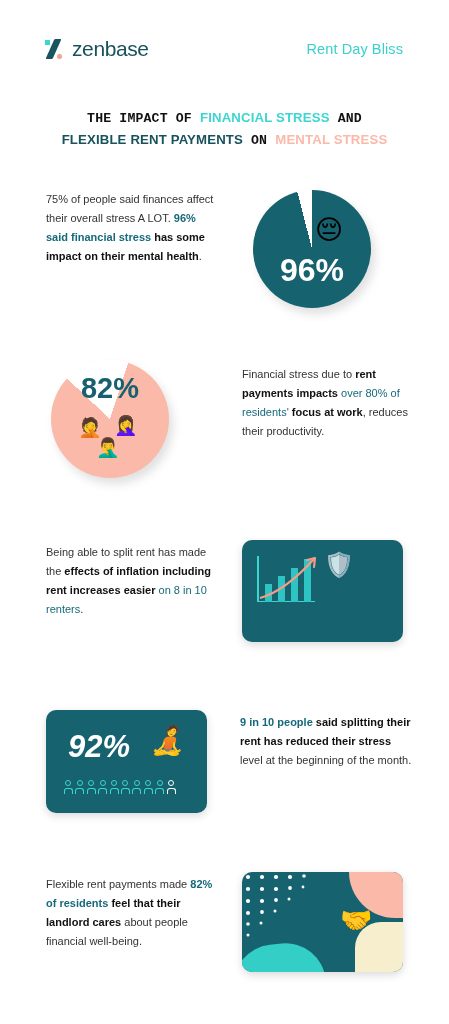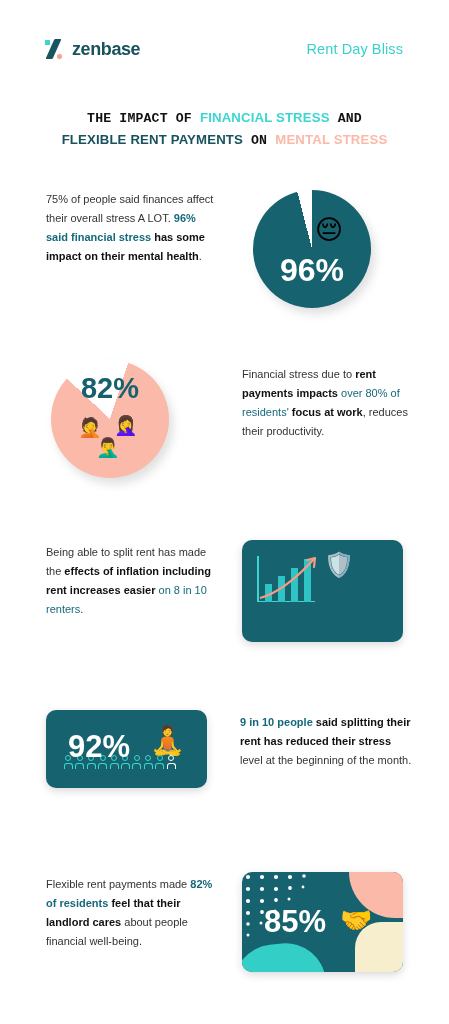--- a/index.html
+++ b/index.html
@@ -17,21 +17,21 @@
     display:flex; align-items:center;
   }
   .brand { display:flex; align-items:center; margin-left:45px; }
   .logo-mark { position:relative; width:20px; height:20px; margin-right:7px; }
   .logo-slash {
     position:absolute; left:5px; top:0px; width:7px; height:20px;
     background:#18555f; transform:skewX(-24deg); border-radius:1px;
   }
   .logo-sq { position:absolute; left:0px; top:1px; width:5px; height:5px; background:#3ad6cf; }
   .logo-dot { position:absolute; left:12px; top:15px; width:4.5px; height:4.5px; border-radius:50%; background:#f7a392; }
-  .brand-name { font-size:18px; font-weight:bold; color:#17525d; letter-spacing:-0.4px; }
+  .brand-name { font-size:21px; font-weight:normal; color:#17525d; letter-spacing:-0.4px; }
   .tagline {
     position:absolute; right:46px; top:50%; transform:translateY(-50%);
     font-size:14.5px; color:#3ad0cc; letter-spacing:0.1px;
   }
 
   
   .title {
     position:absolute; top:107px; left:24px; width:401px;
     text-align:center; font-size:13.2px; font-weight:bold;
     line-height:1.62; letter-spacing:0.15px;
@@ -163,21 +163,21 @@
         <svg width="66" height="50" style="position:absolute; left:0; top:-4px; overflow:visible;">
           <path d="M3,46 C18,42 38,28 58,6" stroke="#f39c86" stroke-width="2.2" fill="none"></path>
           <path d="M58,6 L50,8 M58,6 L57,15" stroke="#f39c86" stroke-width="2.2" fill="none" stroke-linecap="round"></path>
         </svg>
       </div>
       <span class="emo" style="position:absolute; left:82px; top:13px; font-size:24px; z-index:3;">🛡️</span>
     </div>
   </div>
 
   <div class="row" style="top:710px; height:110px;">
-    <div class="card" style="position:absolute; left:46px; top:0px; width:161px; height:78px;">
+    <div class="card" style="position:absolute; left:46px; top:0px; width:161px; height:103px;font-style:italic;">
       <div class="card-num" style="left:22px; top:19px; font-size:31px; position:absolute;">92%</div>
       <span class="emo" style="position:absolute; right:22px; top:17px; font-size:28px; z-index:3;">🧘</span>
       <div class="people" style="left:18px; bottom:19px;">
         <span class="person">
             <i class="p-head"></i>
             <i class="p-body"></i>
           </span>
         <span class="person">
             <i class="p-head"></i>
             <i class="p-body"></i>
@@ -248,18 +248,17 @@
             <circle cx="34" cy="28" r="1.9"></circle>
             <circle cx="47" cy="27" r="1.5"></circle>
           <circle cx="6" cy="41" r="2.0"></circle>
             <circle cx="20" cy="40" r="1.9"></circle>
             <circle cx="33" cy="39" r="1.5"></circle>
           <circle cx="6" cy="52" r="1.8"></circle>
             <circle cx="19" cy="51" r="1.5"></circle>
           <circle cx="6" cy="63" r="1.5"></circle>
         </g>
       </svg>
-      <div class="card-num" style="left:22px; top:32px; font-size:31px; position:absolute;">85%</div>
       <span class="emo" style="position:absolute; left:98px; top:35px; font-size:26px; z-index:4;">🤝</span>
     </div>
   </div>
 
 </div>
 
 </body></html>

